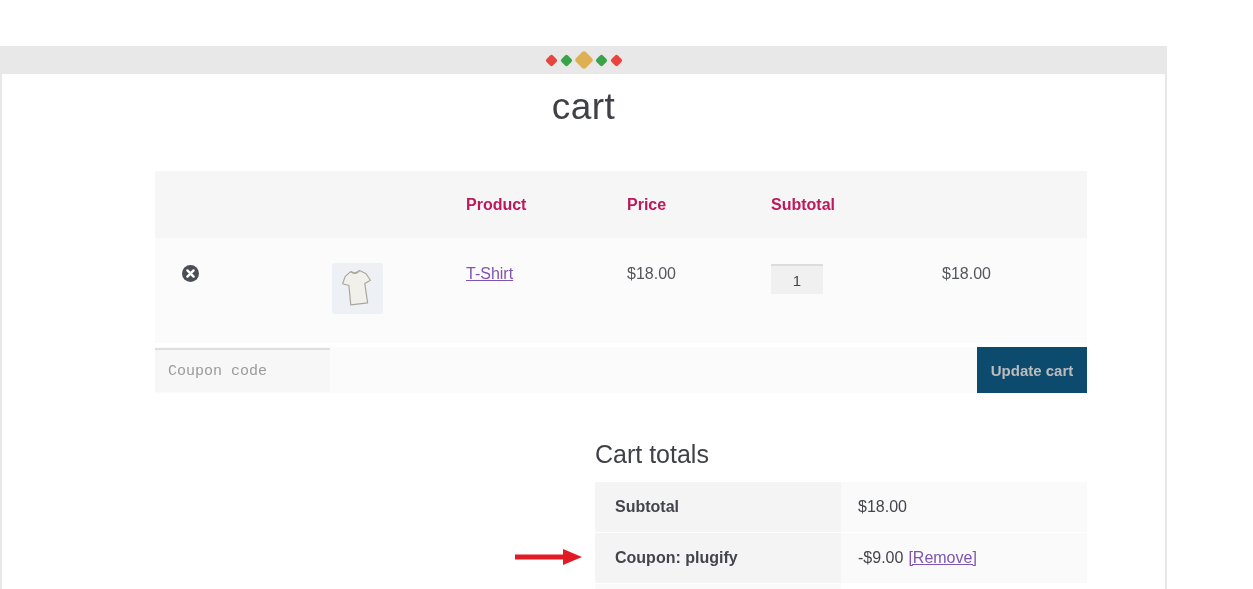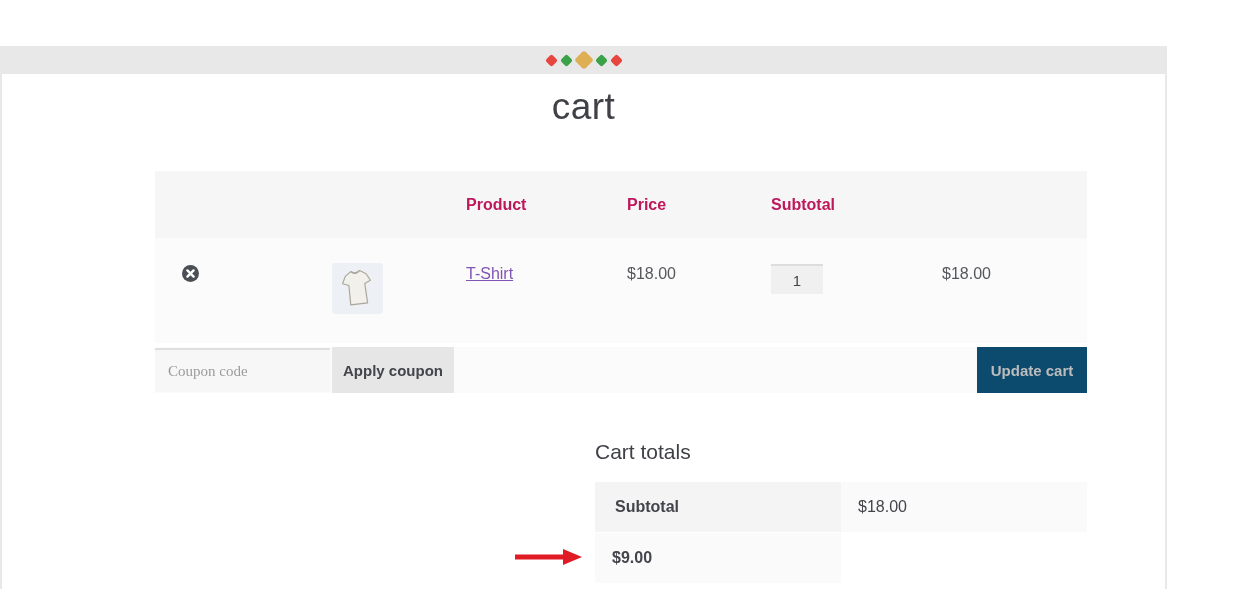--- a/index.html
+++ b/index.html
@@ -29,28 +29,28 @@
   .cell-remove { padding-left:27px; }
   .remove-btn { display:inline-block; width:17px; height:17px; cursor:pointer; }
   .cell-thumb { padding-top:25px !important; }
   .thumb { display:block; width:51px; height:51px; background:#edf1f5; border-radius:3px; cursor:pointer; }
   .product-link, .remove-link { color:#7f54b3; text-decoration:underline; cursor:pointer; }
   .muted { color:#55575d; }
   .qty { width:52px; height:30px; margin-top:-1px; background:#f0f0f0; border:none; border-top:2px solid #dcdcdc; text-align:center; font-size:15px; color:#43454b; font-family:"Liberation Sans",sans-serif; }
 
   
   .actions { position:absolute; left:155px; top:301px; width:932px; height:46px; background:#fbfbfb; }
-  .coupon-input { position:absolute; left:0; top:1px; width:175px; height:44px; background:#f7f7f7; border:none; border-top:2px solid #dedede; padding:0 13px; font-size:15px; color:#43454b; font-family:Liberation Serif, serif; }
+  .coupon-input { position:absolute; left:0; top:1px; width:175px; height:44px; background:#f7f7f7; border:none; border-top:2px solid #dedede; padding:0 13px; font-size:15px; color:#43454b; font-family:Liberation Mono, monospace; }
   .coupon-input::placeholder { color:#9b9b9b; opacity:1; }
   .btn { position:absolute; top:0; height:46px; border:none; font-family:"Liberation Sans",sans-serif; font-size:15px; font-weight:bold; cursor:pointer; }
   .btn-apply { left:177px; width:122px; background:#e6e6e6; color:#43454b; }
   .btn-update { right:0; width:110px; background:#0c4a6e; color:#bcbcbc; }
 
   
-  .totals-heading { position:absolute; left:595px; top:394px; font-size:21px; font-weight:300; color:#3f4147; }
+  .totals-heading { position:absolute; left:595px; top:394px; font-size:25px; font-weight:300; color:#3f4147; }
   .totals-table { position:absolute; left:595px; top:436px; width:492px; display:flex; flex-direction:column; font-size:16px; }
   .trow { display:grid; grid-template-columns:246px 246px; height:50px; margin-bottom:1px; }
   .trow .th { background:#f4f4f4; font-weight:bold; display:flex; align-items:center; padding-left:20px; }
   .trow .td { background:#fafafa; display:flex; align-items:center; padding-left:17px; gap:5px; }
   .trow.total-row .td { font-weight:bold; }
 
   
   .red-arrow { position:absolute; left:514px; top:503px; }
 </style>
 </head>
@@ -103,30 +103,36 @@
       <div class="cell muted">$18.00</div>
       <div class="cell">
         <input class="qty" type="text" value="1" style="">
       </div>
       <div class="cell muted">$18.00</div>
     </div>
   </div>
 
   <div class="actions">
     <input class="coupon-input" type="text" placeholder="Coupon code" style="">
-    <button class="btn btn-apply">Apply coupon</button>
     <button class="btn btn-update">Update cart</button>
   </div>
 
   <h2 class="totals-heading">Cart totals</h2>
 
   <div class="totals-table">
     <div class="trow">
       <div class="th">Subtotal</div>
       <div class="td">$18.00</div>
+    </div>
+    <div class="trow">
+      <div class="th">Coupon: plugify</div>
+      <div class="td">
+        <span>-$9.00</span>
+        <a class="remove-link">[Remove]</a>
+      </div>
     </div>
     <div class="trow total-row">
       <div class="td">$9.00</div>
     </div>
   </div>
 
   <svg class="red-arrow" width="68" height="16" viewBox="0 0 68 16">
     <line x1="1" y1="8" x2="51" y2="8" stroke="#e01b24" stroke-width="5"></line>
     <polygon points="49,0 68,8 49,16" fill="#e01b24"></polygon>
   </svg>

